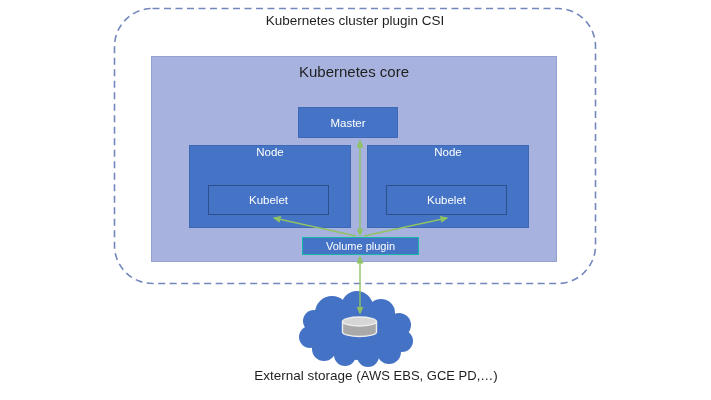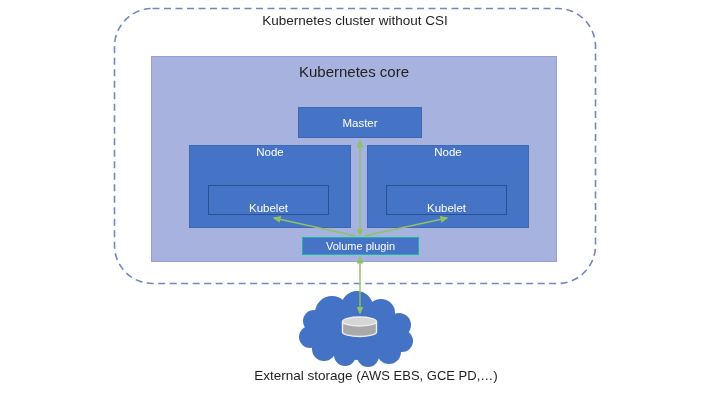--- a/index.html
+++ b/index.html
@@ -46,42 +46,41 @@
     background: #4573c5;
     box-sizing: border-box;
     color: #ffffff;
     display: flex;
     align-items: center;
     justify-content: center;
     font-size: 11.5px;
     z-index: 2;
   }
   .master-box {
-    left: 298px; top: 107px; width: 124px; height: 31px;
+    left: 298px; top: 107px; width: 100px; height: 31px;
     border: 1px solid #3c68b4;
   }
   .node-box {
     top: 145px; width: 162px; height: 83px;
     border: 1px solid #3c68b4;
     z-index: 2;
     background: #4573c5;
     box-sizing: border-box;
   }
   .node-box.left  { left: 189px; }
   .node-box.right { left: 367px; }
   .node-label {
     width: 100%;
     text-align: center;
     color: #ffffff;
     font-size: 11.5px;
   }
   .kubelet-box {
     top: 185px; width: 121px; height: 30px;
     border: 1px solid #2d4f8e;
-    align-items: flex-end;
   }
   .kubelet-box.left  { left: 208px; }
   .kubelet-box.right { left: 386px; }
   .volume-plugin-box {
     left: 302px; top: 237px; width: 117px; height: 18px;
     border: 1px solid #14b8a6;
     font-size: 11px;
   }
 
   .storage-caption {
@@ -100,21 +99,21 @@
     width: 711px; height: 400px;
     z-index: 3;
     pointer-events: none;
   }
 </style>
 </head>
 <body>
 
 <div id="stage">
 
-  <div class="abs cluster-title">Kubernetes cluster without CSI</div>
+  <div class="abs cluster-title">Kubernetes cluster plugin CSI</div>
 
   <div class="abs core-box"></div>
   <div class="abs core-title">Kubernetes core</div>
 
   <div class="abs blue-box master-box">
     <span>Master</span>
   </div>
 
   <div class="abs node-box left">
     <div class="node-label">Node</div>

